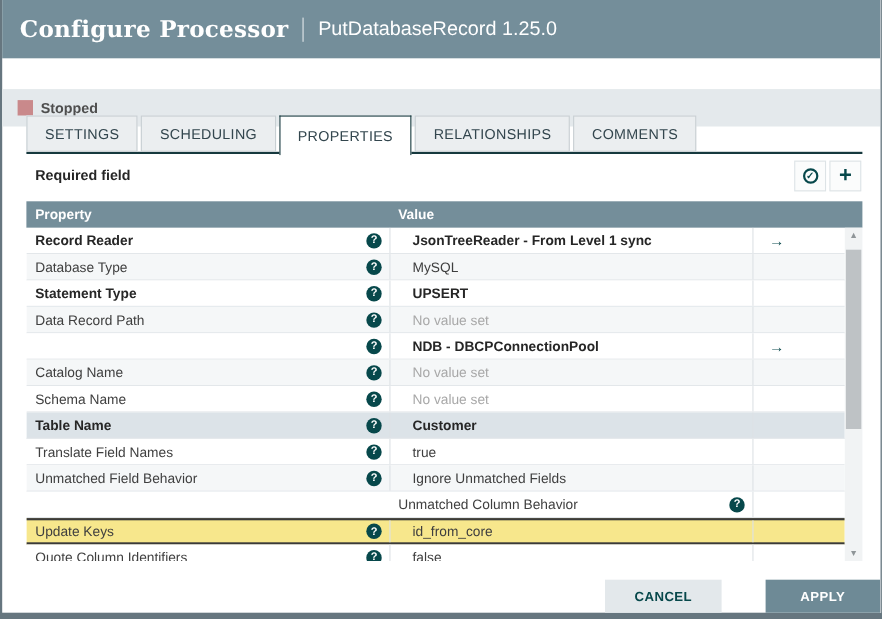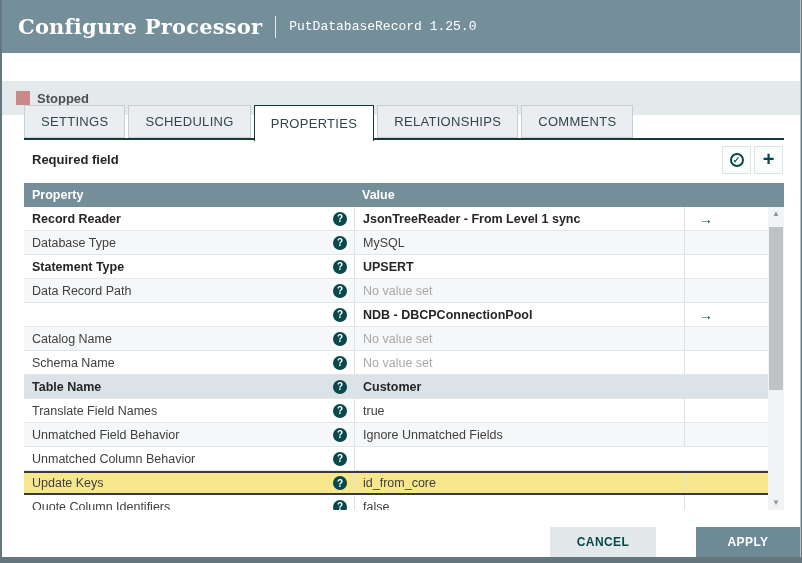--- a/index.html
+++ b/index.html
@@ -10,21 +10,21 @@
     font-family:"Liberation Sans", sans-serif;
   }
   .dialog {
     position:absolute; left:2px; top:0; width:799px; height:557px;
     background:#ffffff; border-right:1px solid #B6BFC5;
   }
   
   .header { height:53px; background:#748E9A; display:flex; align-items:center; padding-left:16px; }
   .title { font-family:"DejaVu Serif", serif; font-weight:bold; font-size:21px; color:#ffffff; letter-spacing:0.2px; }
   .title-divider { width:1px; height:22px; background:rgba(255,255,255,0.8); margin:0 13px; }
-  .subtitle { font-family:Liberation Mono, monospace; font-size:13px; color:#ffffff; }
+  .subtitle { font-family:Liberation Sans, sans-serif; font-size:18px; color:#ffffff; }
   
   .statusbar { height:34px; background:#E4E9EC; display:flex; align-items:center; padding-left:14px;margin-top:28px; }
   .status-square { width:14px; height:14px; background:#C9898B; }
   .status-label { margin-left:7px; font-weight:bold; font-size:13px; color:#4E4E4E; }
   
   .tabs { position:absolute; left:22px; top:105px; display:flex; gap:3px; z-index:2; }
   .tab {
     min-width:90px; padding:0 16px; height:33px; background:#EBEEF0;
     border:1px solid #C8CFD3; display:flex; align-items:center; justify-content:center;
     font-size:13px; color:#33464E; letter-spacing:0.3px; cursor:pointer; white-space:nowrap;
@@ -43,32 +43,32 @@
     color:#07484B; font-size:9px; font-weight:bold;
     display:flex; align-items:center; justify-content:center;
   }
   .plus-glyph { color:#07484B; font-size:20px; font-weight:bold; line-height:1; margin-top:-2px; }
   
   .table { position:absolute; left:22px; top:183px; width:760px; }
   .thead { height:24px; background:#748E9A; color:#fff; font-weight:bold; font-size:12.5px; display:flex; align-items:center; }
   .th-property { width:330px; padding-left:8px; }
   .th-value { padding-left:8px; }
   .rows { position:relative; height:303px; width:744px; overflow:hidden; }
-  .row { display:flex; height:24px; background:#fff; border-bottom:1px solid #E3E7EA; font-size:12.5px; color:#3F3F3F; cursor:pointer; }
+  .row { display:flex; height:24px; background:#fff; border-bottom:1px solid #E3E7EA; font-size:12.5px; color:#3F3F3F; cursor:pointer;justify-content:flex-end; }
   .row.alt { background:#F5F7F8; }
   .row.selected { background:#DCE3E8; }
   .row.edited { background:#F7E78C; border-top:2px solid #3A3A3A; border-bottom:2px solid #3A3A3A; }
   .cell-property { width:330px; position:relative; display:flex; align-items:center; padding-left:8px; padding-right:26px; }
   .cell-property.req, .cell-value.req { font-weight:bold; color:#262626; }
   .help-icon {
     position:absolute; right:7px; top:50%; transform:translateY(-50%);
     width:14px; height:14px; border-radius:50%; background:#07484B; color:#fff;
     font-size:10px; font-weight:bold; display:flex; align-items:center; justify-content:center; cursor:pointer;
   }
-  .cell-value { width:330px; border-left:1px solid #DDE2E5; display:flex; align-items:center; padding-left:8px; }
+  .cell-value { width:330px; border-left:1px solid #DDE2E5; display:flex; align-items:center; padding-left:20px; }
   .cell-value.no-value { color:#A8A8A8; font-weight:normal; }
   .cell-goto { width:84px; border-left:1px solid #DDE2E5; display:flex; align-items:center; padding-left:14px; }
   .goto-arrow { color:#0B4A4D; font-weight:bold; font-size:14px; cursor:pointer; line-height:1; }
   
   .scrollbar { position:absolute; left:744px; top:24px; width:16px; height:303px; background:#F1F3F4; }
   .sb-arrow { position:absolute; left:0; width:16px; height:14px; color:#8F9598; font-size:8px; text-align:center; line-height:14px; cursor:pointer; }
   .sb-arrow.up { top:0; }
   .sb-arrow.down { bottom:0; }
   .sb-thumb { position:absolute; left:1px; top:20px; width:14px; height:163px; background:#BEC2C5; cursor:pointer; }
   

